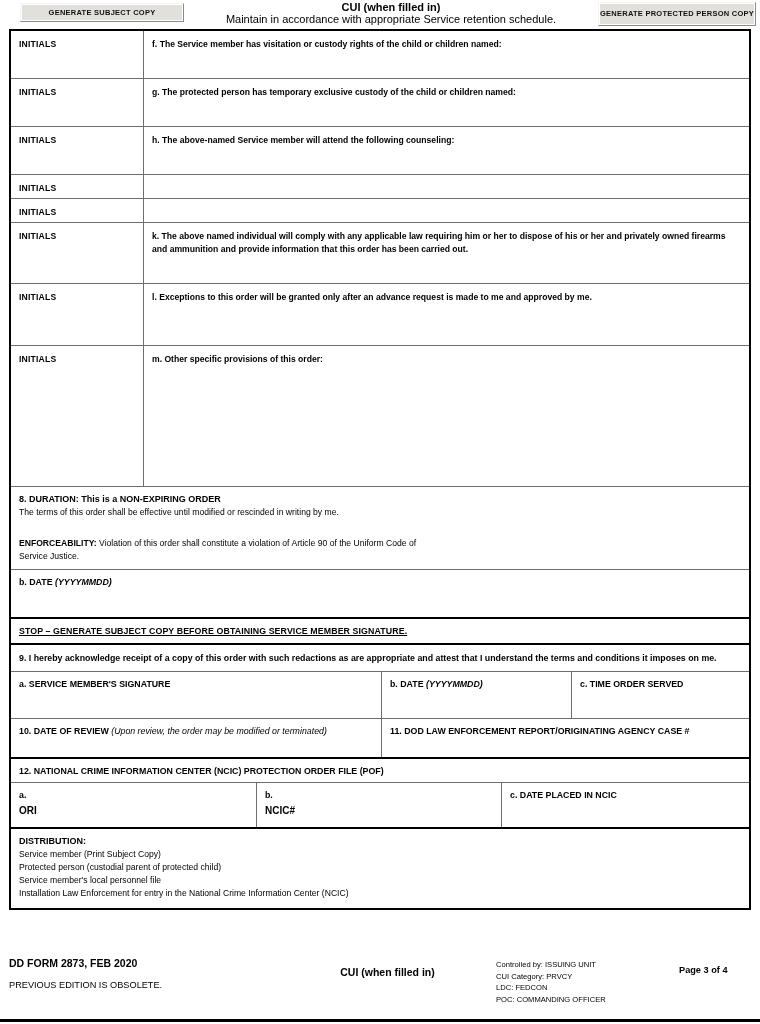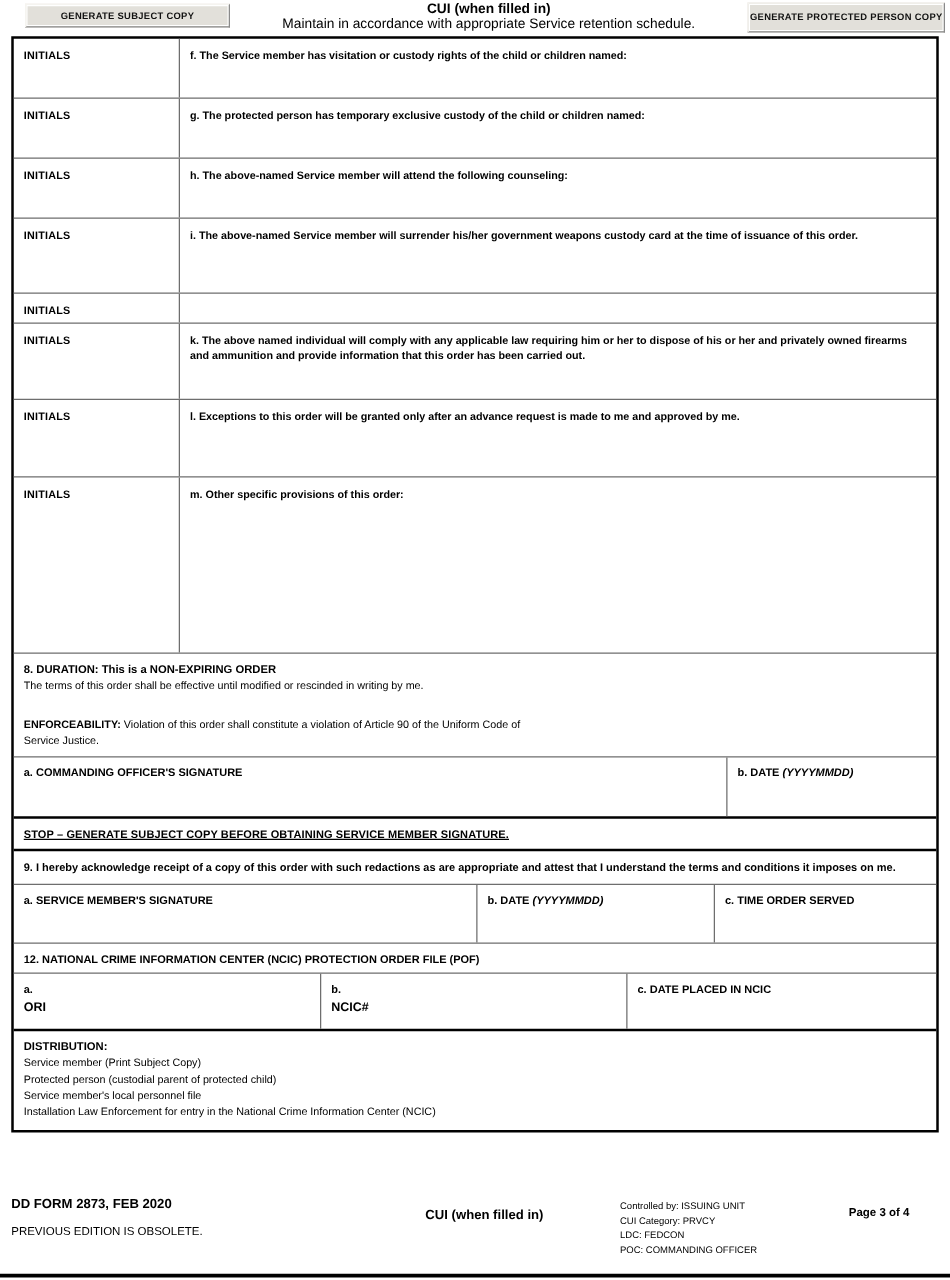--- a/index.html
+++ b/index.html
@@ -269,21 +269,20 @@
     <div class="cell initials-col vdiv">
       <span class="initials-label">INITIALS</span>
     </div>
     <div class="cell prov-col h-h">h. The above-named Service member will attend the following counseling:</div>
   </div>
 
   <div class="row">
     <div class="cell initials-col vdiv">
       <span class="initials-label">INITIALS</span>
     </div>
-    <div class="cell prov-col h-i">i. The above-named Service member will surrender his/her government weapons custody card at the time of issuance of this order.</div>
   </div>
 
   <div class="row">
     <div class="cell initials-col vdiv">
       <span class="initials-label">INITIALS</span>
     </div>
   </div>
 
   <div class="row">
     <div class="cell initials-col vdiv">
@@ -307,23 +306,20 @@
   </div>
 
   <div class="sec8">
     <div class="t1">8. DURATION: This is a NON-EXPIRING ORDER</div>
     <div class="t2">The terms of this order shall be effective until modified or rescinded in writing by me.</div>
     <div class="t3"><b>ENFORCEABILITY:</b><span> Violation of this order shall constitute a violation of Article 90 of the Uniform Code of</span></div>
     <div class="t4">Service Justice.</div>
   </div>
 
   <div class="sigrow">
-    <div class="sigcell co-sig">
-      <span>a. COMMANDING OFFICER'S SIGNATURE</span>
-    </div>
     <div class="sigcell co-date">
       <span>b. DATE </span><i>(YYYYMMDD)</i>
     </div>
   </div>
 
   <div class="stopbar">
     <span>STOP – GENERATE SUBJECT COPY BEFORE OBTAINING SERVICE MEMBER SIGNATURE.</span>
   </div>
 
   <div class="sec9">9. I hereby acknowledge receipt of a copy of this order with such redactions as are appropriate and attest that I understand the terms and conditions it imposes on me.</div>
@@ -333,20 +329,28 @@
       <span>a. SERVICE MEMBER'S SIGNATURE</span>
     </div>
     <div class="scell sm-date">
       <span>b. DATE </span><i>(YYYYMMDD)</i>
     </div>
     <div class="scell sm-time">
       <span>c. TIME ORDER SERVED</span>
     </div>
   </div>
 
+  <div class="srow heavy">
+    <div class="scell rev-left">
+      <span>10. DATE OF REVIEW </span><i>(Upon review, the order may be modified or terminated)</i>
+    </div>
+    <div class="scell rev-right">
+      <span>11. DOD LAW ENFORCEMENT REPORT/ORIGINATING AGENCY CASE #</span>
+    </div>
+  </div>
 
   <div class="sec12">12. NATIONAL CRIME INFORMATION CENTER (NCIC) PROTECTION ORDER FILE (POF)</div>
 
   <div class="ncicrow">
     <div class="ncell ncic-a">
       <span>a.</span>
       <span class="big">ORI</span>
     </div>
     <div class="ncell ncic-b">
       <span>b.</span>

